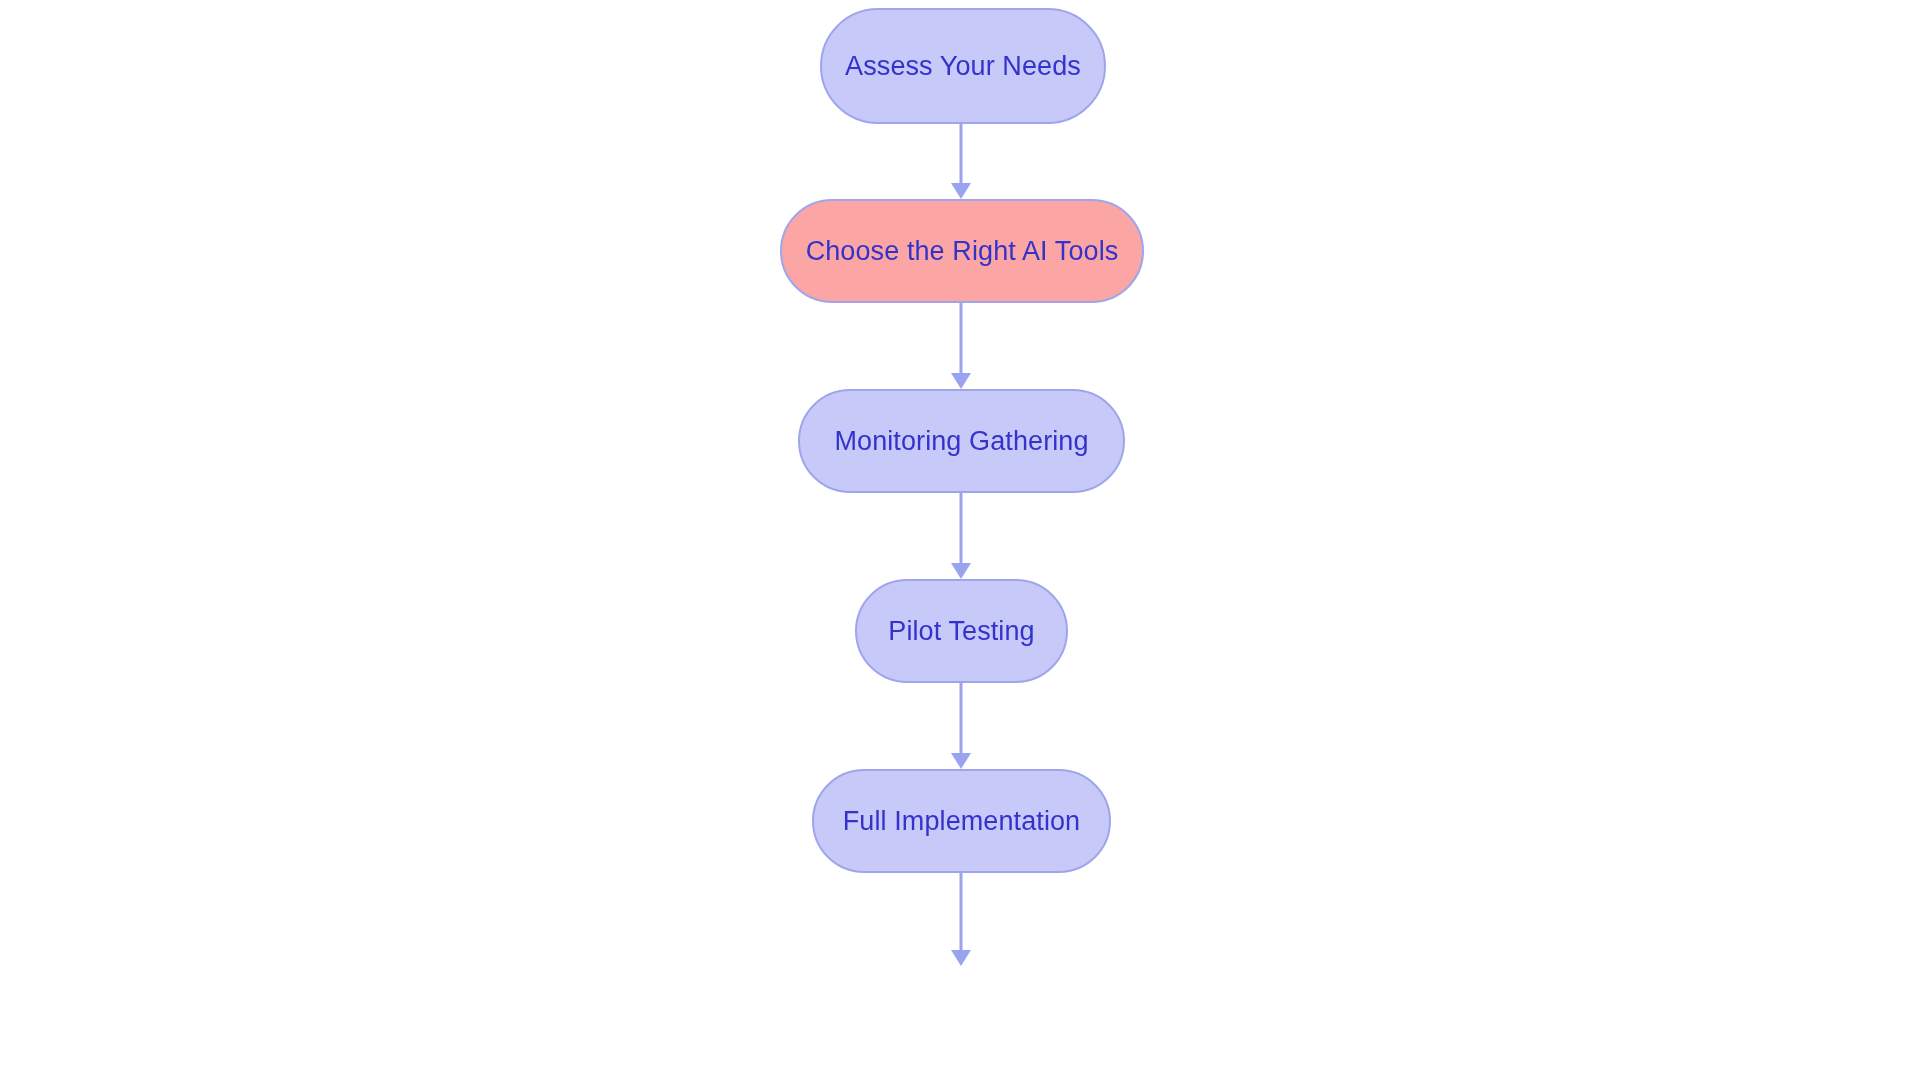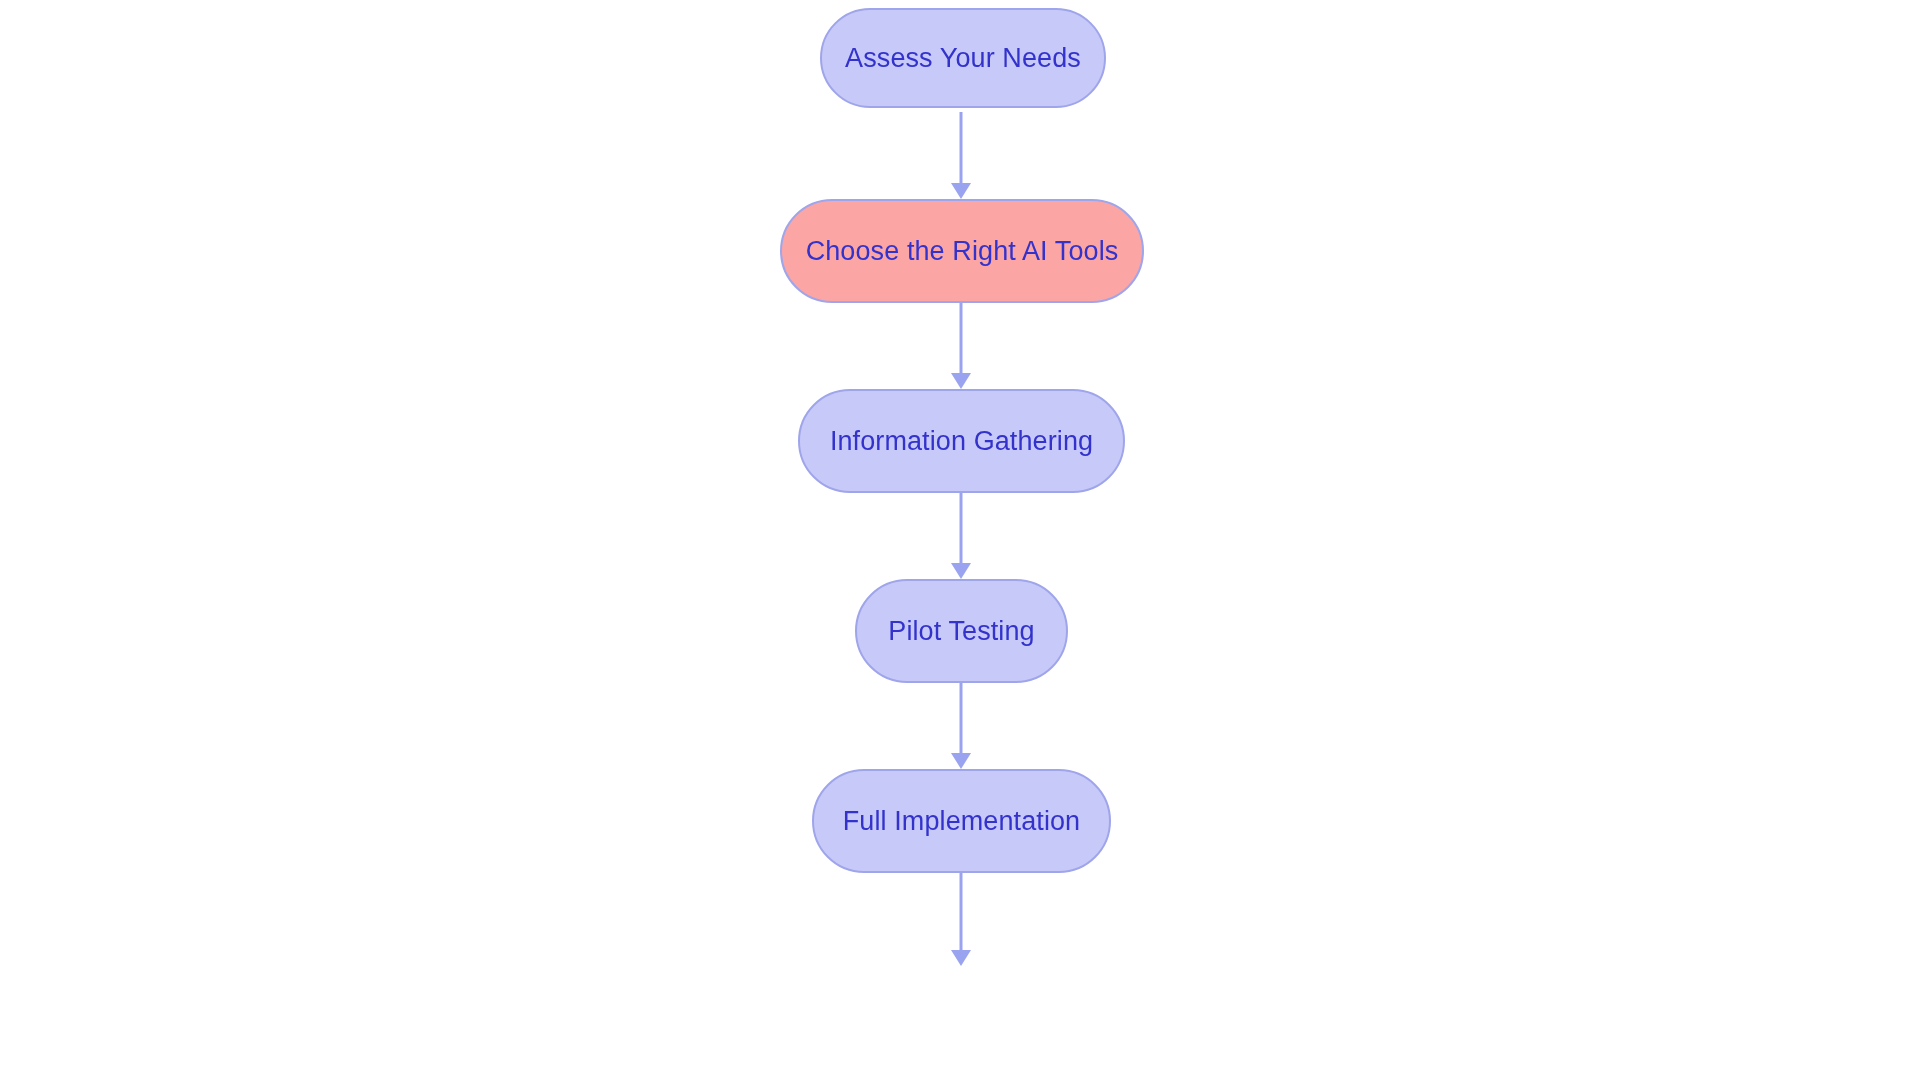--- a/index.html
+++ b/index.html
@@ -71,30 +71,30 @@
           <line x1="961" y1="683" x2="961" y2="754" stroke="#9aa3f0" stroke-width="3"></line>
           <polygon points="951,753 971,753 961,769" fill="#9aa3f0"></polygon>
         </g>
         <g>
           <line x1="961" y1="873" x2="961" y2="951" stroke="#9aa3f0" stroke-width="3"></line>
           <polygon points="951,950 971,950 961,966" fill="#9aa3f0"></polygon>
         </g>
       </g>
   </svg>
 
-  <div class="node" style="left: 820px; top: 8px; width: 286px; height: 100px; background: rgb(199, 201, 249); border-color: rgb(159, 165, 234); color: rgb(51, 51, 204);">
+  <div class="node" style="left: 820px; top: 8px; width: 286px; height: 116px; background: rgb(199, 201, 249); border-color: rgb(159, 165, 234); color: rgb(51, 51, 204);">
     <span class="node-label">Assess Your Needs</span>
   </div>
 
   <div class="node" style="left: 780px; top: 199px; width: 364px; height: 104px; background: #fca5a5; border-color: rgb(159, 165, 234); color: rgb(51, 51, 204);">
     <span class="node-label">Choose the Right AI Tools</span>
   </div>
 
   <div class="node" style="left: 798px; top: 389px; width: 327px; height: 104px; background: rgb(199, 201, 249); border-color: rgb(159, 165, 234); color: rgb(51, 51, 204);">
-    <span class="node-label">Information Gathering</span>
+    <span class="node-label">Monitoring Gathering</span>
   </div>
 
   <div class="node" style="left: 812px; top: 769px; width: 299px; height: 104px; background: rgb(199, 201, 249); border-color: rgb(159, 165, 234); color: rgb(51, 51, 204);">
     <span class="node-label">Full Implementation</span>
   </div>
 
   <div class="node" style="left: 855px; top: 579px; width: 213px; height: 104px; background: rgb(199, 201, 249); border-color: rgb(159, 165, 234); color: rgb(51, 51, 204);">
     <span class="node-label">Pilot Testing</span>
   </div>
 

